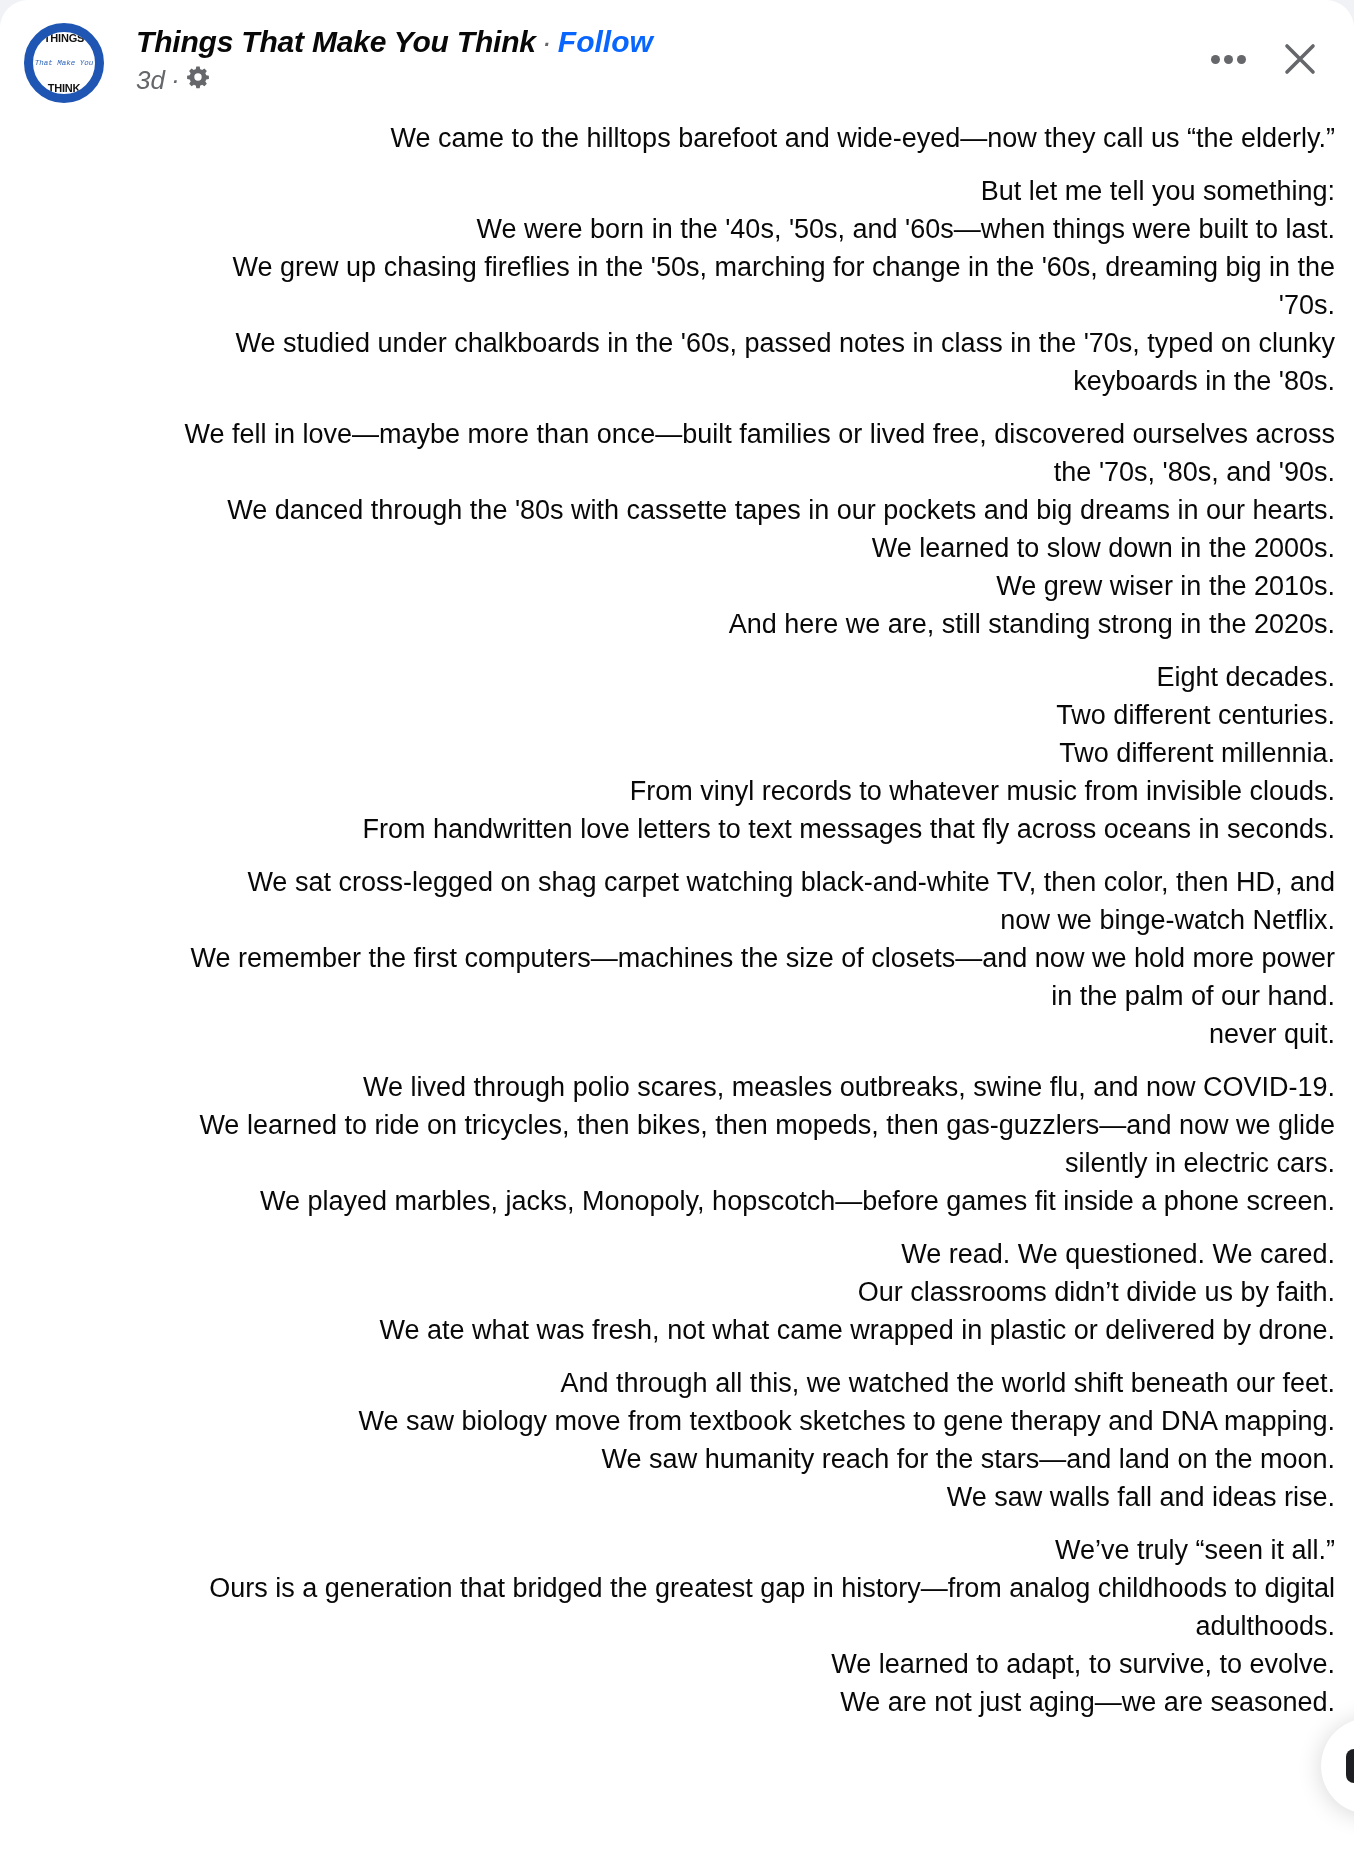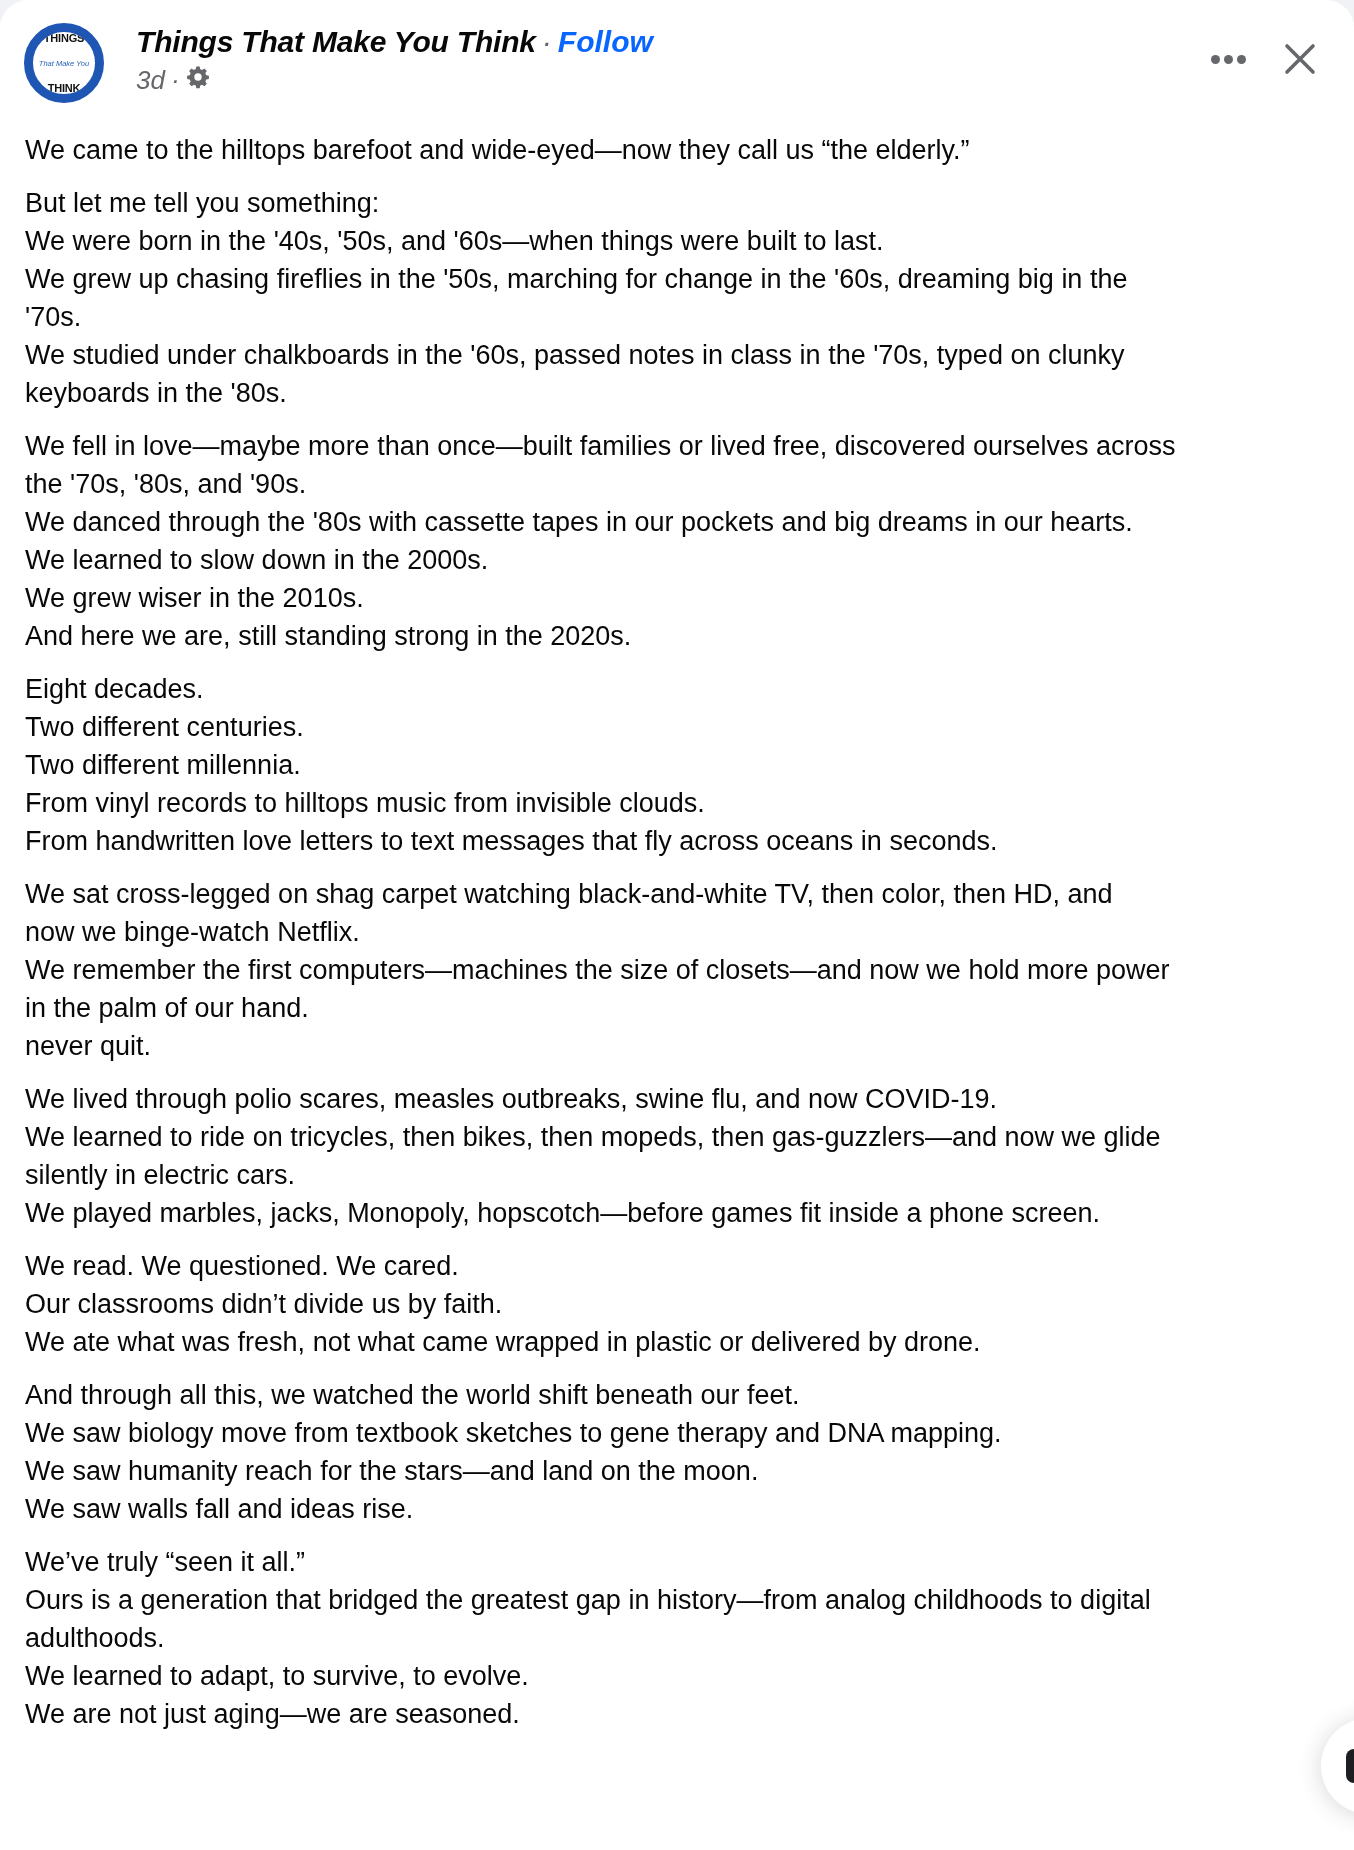--- a/index.html
+++ b/index.html
@@ -42,21 +42,21 @@
     }
     .avatar .a1, .avatar .a3 {
       font-family: "Liberation Sans", sans-serif;
       font-weight: bold;
       font-size: 11px;
       line-height: 12px;
       color: #111;
       letter-spacing: -0.2px;
     }
     .avatar .a2 {
-      font-family: Liberation Sans, sans-serif;
+      font-family: Liberation Mono, monospace;
       font-style: italic;
       font-size: 7.5px;
       line-height: 11px;
       color: #2b63b8;
       white-space: nowrap;
     }
     .header-text {
       position: absolute;
       left: 136px;
       top: 22px;
@@ -127,21 +127,22 @@
     .post-body {
       position: absolute;
       left: 25px;
       top: 119px;
       width: 1310px;
       font-size: 27px;
       line-height: 38px;
       color: #080809;
     }
     .para {
-      margin: 12px 0 15px 0;
+      margin: 0 0 15px 0;
+      text-align: right;
     }
     .line {
       display: block;
       white-space: nowrap;
     }
     
     .fab {
       position: absolute;
       left: 1321px;
       top: 1718px;
@@ -217,21 +218,21 @@
       <span class="line">the '70s, '80s, and '90s.</span>
       <span class="line">We danced through the '80s with cassette tapes in our pockets and big dreams in our hearts.</span>
       <span class="line">We learned to slow down in the 2000s.</span>
       <span class="line">We grew wiser in the 2010s.</span>
       <span class="line">And here we are, still standing strong in the 2020s.</span>
     </div>
     <div class="para">
       <span class="line">Eight decades.</span>
       <span class="line">Two different centuries.</span>
       <span class="line">Two different millennia.</span>
-      <span class="line">From vinyl records to hilltops music from invisible clouds.</span>
+      <span class="line">From vinyl records to whatever music from invisible clouds.</span>
       <span class="line">From handwritten love letters to text messages that fly across oceans in seconds.</span>
     </div>
     <div class="para">
       <span class="line">We sat cross-legged on shag carpet watching black-and-white TV, then color, then HD, and</span>
       <span class="line">now we binge-watch Netflix.</span>
       <span class="line">We remember the first computers—machines the size of closets—and now we hold more power</span>
       <span class="line">in the palm of our hand.</span>
       <span class="line">never quit.</span>
     </div>
     <div class="para">

